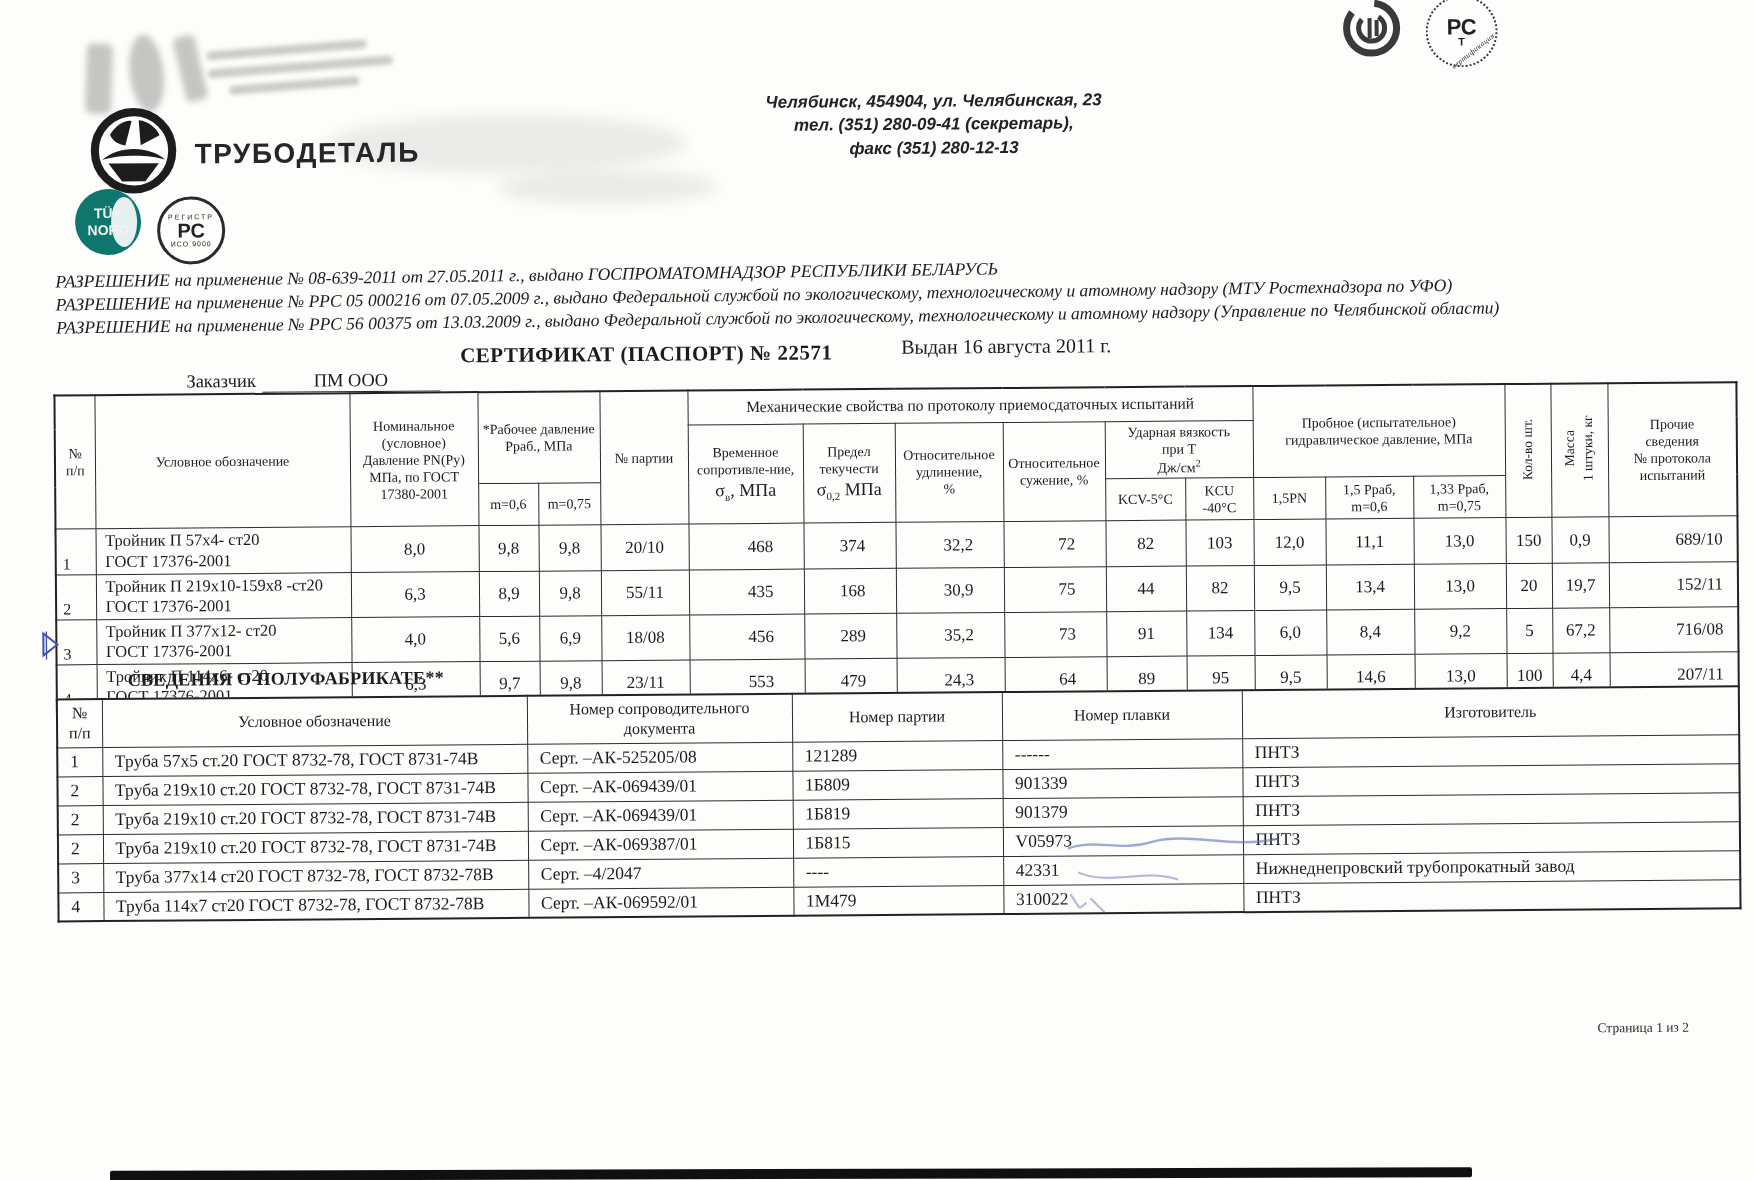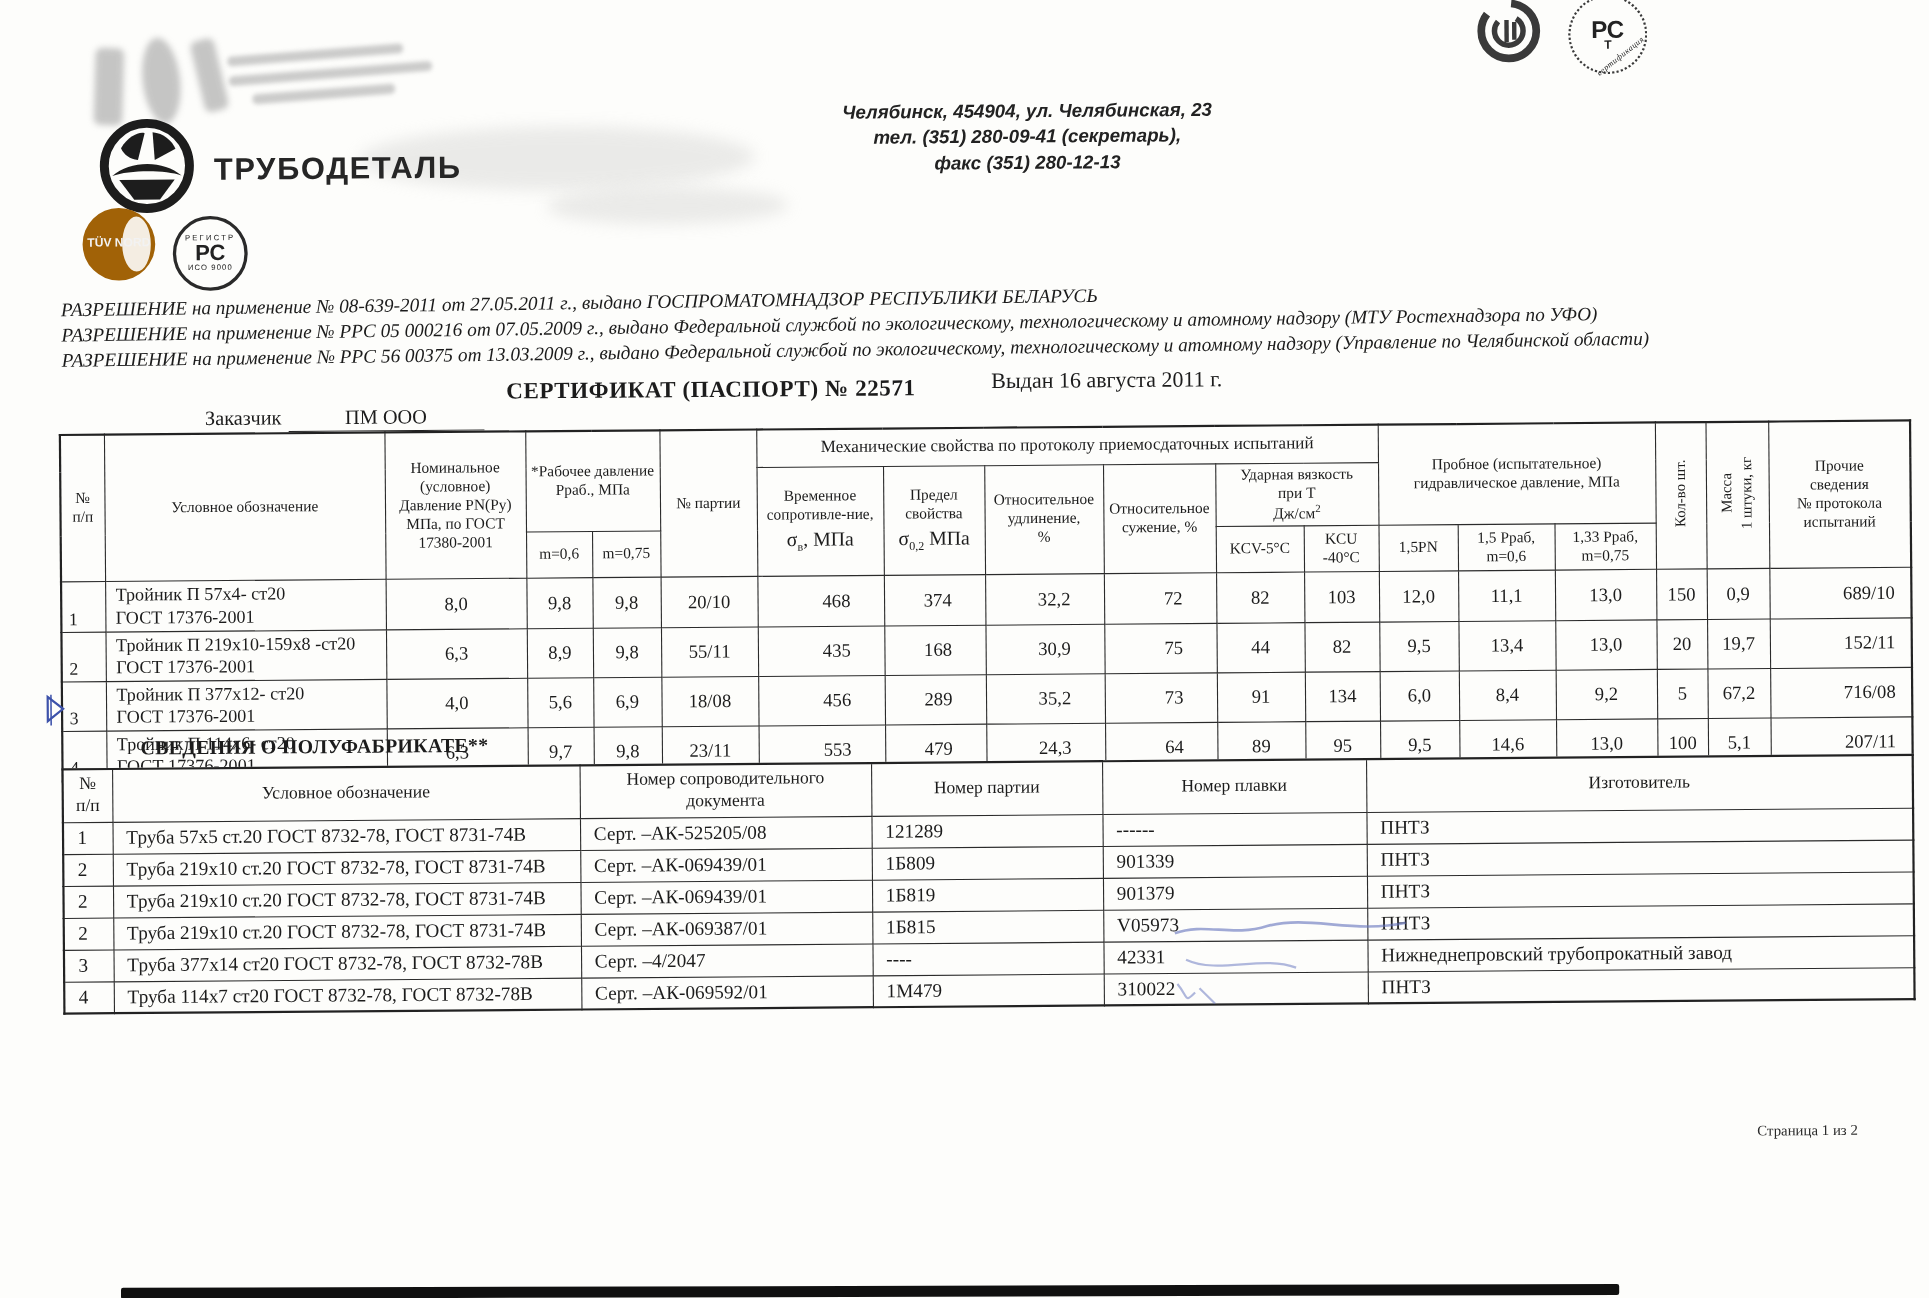--- a/index.html
+++ b/index.html
@@ -17,22 +17,22 @@
   .ghost-blob .b3{left:102px;top:12px;width:22px;height:66px;transform:rotate(-7deg);}
   .ghost-lines{position:absolute;left:212px;top:30px;width:210px;transform:rotate(-4deg);filter:blur(2px);opacity:.55;}
   .ghost-lines div{height:9px;background:#a3a3a3;border-radius:4px;margin:9px 0;}
   .swoosh{position:absolute;background:#cfcfcd;border-radius:50%;filter:blur(7px);opacity:.4;}
 
   .logo-wrap{position:absolute;left:92px;top:100px;display:flex;align-items:center;}
   .logo-circle{width:90px;height:90px;flex:0 0 auto;}
   .logo-text{font-family:"Liberation Sans","DejaVu Sans",sans-serif;font-weight:800;font-size:28px;
              letter-spacing:1.5px;color:#262626;margin-left:16px;margin-top:8px;}
   .cert-round{position:absolute;border-radius:50%;display:flex;flex-direction:column;align-items:center;justify-content:center;text-align:center;}
-  .tuv{left:78px;top:183px;width:66px;height:66px;background:#a16207;color:#f2f2f2;
-       font-family:"Liberation Sans",sans-serif;font-weight:bold;font-size:11px;line-height:1.2;}
+  .tuv{left:78px;top:183px;width:66px;height:66px;background:#0f766e;color:#f2f2f2;
+       font-family:"Liberation Sans",sans-serif;font-weight:bold;font-size:14px;line-height:1.2;}
   .tuv .crescent{position:absolute;right:4px;top:8px;width:26px;height:50px;border-radius:50%;background:#fdfdfb;opacity:.9;}
   .tuv span{position:relative;z-index:2;}
   .registr{left:160px;top:191px;width:62px;height:62px;border:3px solid #2a2a2a;background:#fdfdfb;
            font-family:"Liberation Sans",sans-serif;color:#222;}
   .registr .arc{font-size:7px;letter-spacing:2px;}
   .registr .big{font-size:20px;font-weight:800;line-height:1;}
   .registr .iso{font-size:7px;letter-spacing:1px;}
   .emblem1{left:1346px;top:2px;width:60px;height:60px;}
   .rst{left:1430px;top:0px;width:68px;height:68px;border:2px dotted #3a3a3a;color:#222;background:#fdfdfb;}
   .rst .big{font-size:22px;font-weight:800;font-family:"Liberation Sans",sans-serif;line-height:.9;}
@@ -211,21 +211,21 @@
             </th>
     </tr>
     <tr style="height:56px;">
       <th rowspan="2">
         <div>Временное</div>
               <div>сопротивле-ние,</div>
         <div class="sym"><span>σ</span><sub>в</sub><span>,  МПа</span></div>
       </th>
       <th rowspan="2">
         <div>Предел</div>
-              <div>свойства</div>
+              <div>текучести</div>
         <div class="sym"><span>σ</span><sub>0,2</sub><span> МПа</span></div>
       </th>
       <th rowspan="2">
               <div class="pre">Относительное
 удлинение,
 %</div>
             </th>
       <th rowspan="2">
               <div class="pre">Относительное
 сужение, %</div>
@@ -337,21 +337,21 @@
       <td class="r">553</td>
       <td class="r">479</td>
       <td class="r">24,3</td>
       <td class="r">64</td>
       <td class="c">89</td>
       <td class="c">95</td>
       <td class="c">9,5</td>
       <td class="c">14,6</td>
       <td class="c">13,0</td>
       <td class="c">100</td>
-      <td class="c">5,1</td>
+      <td class="c">4,4</td>
       <td class="r2">207/11</td>
     </tr>
   </tbody>
       </table>
 
   <div class="t2-title">СВЕДЕНИЯ О ПОЛУФАБРИКАТЕ**</div>
   <table class="t2">
     <colgroup>
       <col style="width:45px">
           <col style="width:425px">

